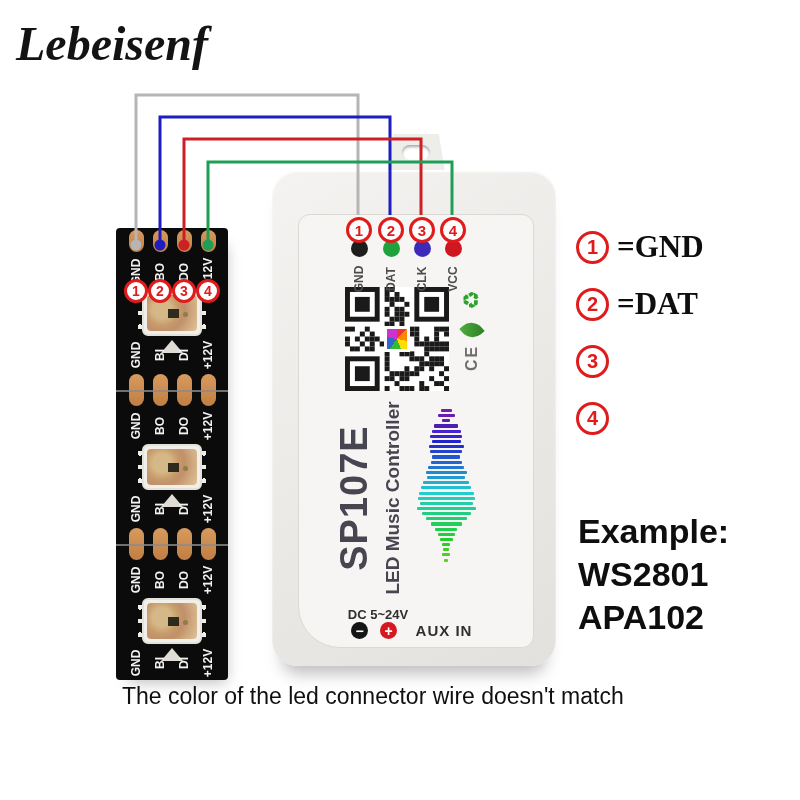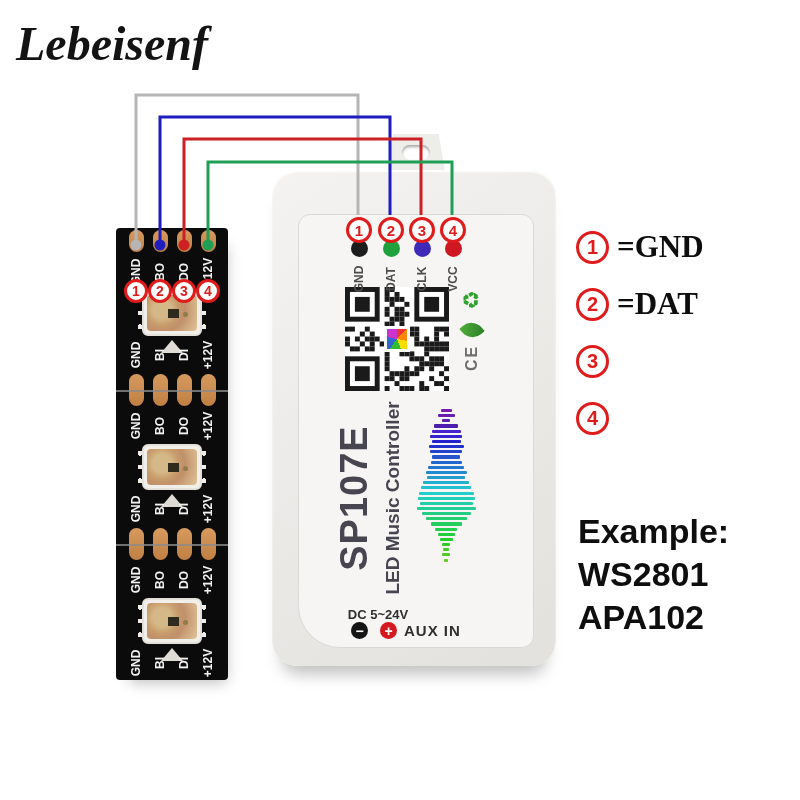--- a/index.html
+++ b/index.html
@@ -65,21 +65,21 @@
   .subtitle{left:-13px;top:273px;width:214px;height:20px;font-size:19px;font-weight:700;}
   #spectrum{position:absolute;left:112px;top:194px;width:70px;height:153px;display:flex;
         flex-direction:column;align-items:center;justify-content:space-between;}
   #spectrum div{height:3.1px;border-radius:1px;}
   .power{position:absolute;left:29px;top:392px;width:100px;text-align:center;
          font-size:13px;font-weight:700;color:#2f2f2f;}
   .term{position:absolute;width:17px;height:17px;border-radius:50%;color:#fff;display:flex;
         align-items:center;justify-content:center;font-size:14px;font-weight:700;line-height:1;}
   .minus{left:52px;top:407px;background:#151515;}
   .plus{left:81px;top:407px;background:#d51920;}
-  .aux{position:absolute;left:105px;top:407px;width:80px;text-align:left;
+  .aux{position:absolute;left:105px;top:407px;width:80px;text-align:center;
        font-size:15px;font-weight:700;color:#2f2f2f;letter-spacing:1px;}
   
   #legend{position:absolute;left:576px;top:230px;display:flex;flex-direction:column;gap:23px;}
   .lrow{display:flex;align-items:center;gap:8px;height:34px;}
   .lcirc{width:33px;height:33px;border-radius:50%;border:3px solid #e01b1b;box-sizing:border-box;
          display:flex;align-items:center;justify-content:center;font-size:20px;font-weight:700;color:#e01b1b;}
   .ltext{font-size:31px;font-weight:600;color:#0e0e0e;font-family:Liberation Serif, serif;}
   
   .example{position:absolute;left:578px;top:477px;color:#0e0e0e;margin-top:32px;}
   .extitle{font-size:34px;font-weight:600;line-height:44px;}
@@ -466,18 +466,19 @@
 
   <div class="example">
     <div class="extitle">Example:</div>
     <div id="exitems">
         <div class="exitem">WS2801</div>
         <div class="exitem">APA102</div>
       </div>
   </div>
 
   <div id="footer">
+      <div>The color of the led connector wire doesn't match</div>
     </div>
 <div class="cnum" style="left: 124px; top: 279px;">1</div>
     <div class="cnum" style="left: 148px; top: 279px;">2</div>
     <div class="cnum" style="left: 172px; top: 279px;">3</div>
     <div class="cnum" style="left: 196px; top: 279px;">4</div>
   </div>
 
 </body></html>

